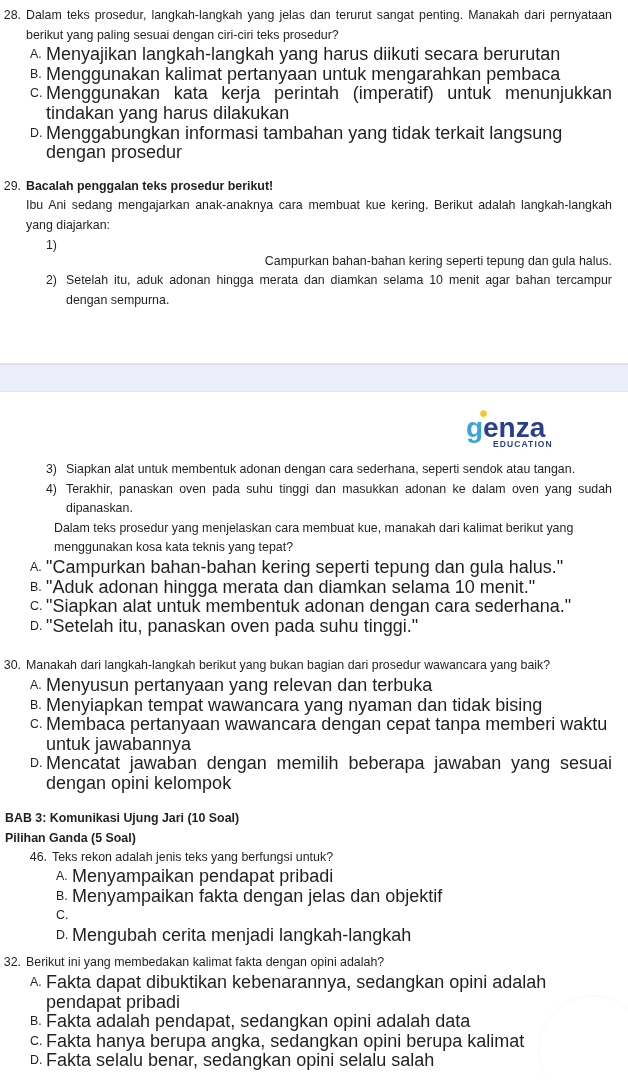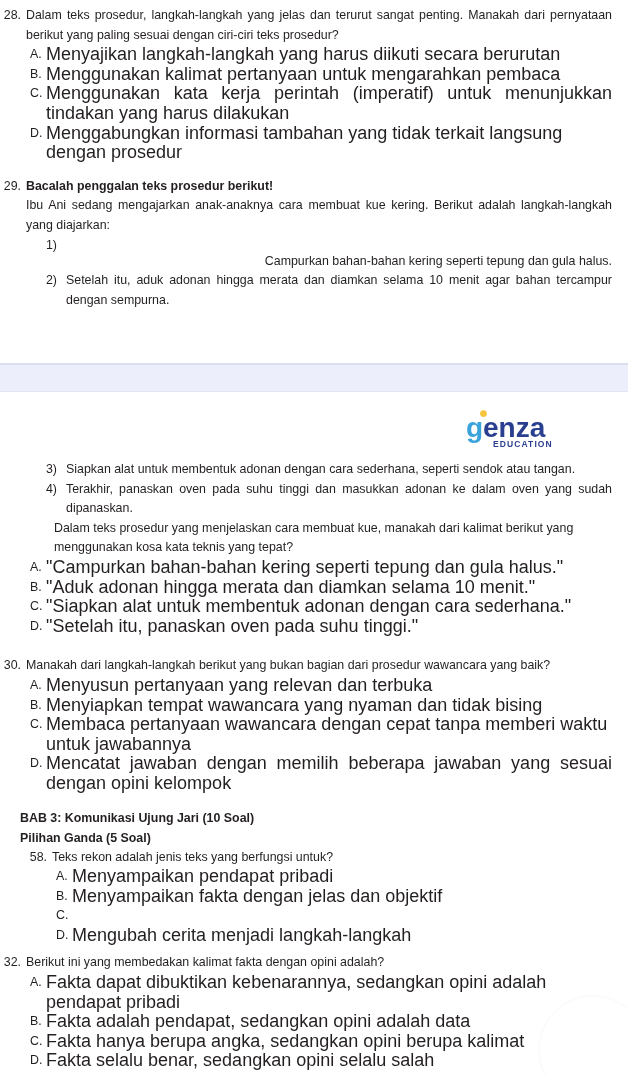--- a/index.html
+++ b/index.html
@@ -122,21 +122,21 @@
 
   
   .qrow.deep .qnum { width: 52px; min-width: 52px; }
   .orow.deep .oletter { padding-left: 56px; width: 72px; min-width: 72px; }
 
   
   .bab {
     font-size: 12.4px;
     line-height: 20px;
     font-weight: bold;
-    padding-left: 20px;
+    padding-left: 5px;
   }
 
   
   .logo-wrap {
     display: flex;
     justify-content: flex-end;
     padding: 18px 66px 10px 0;
   }
   .logo {
     position: relative;
@@ -285,21 +285,21 @@
 
     <div class="spacer-md"></div>
 
     <div>
       <div class="bab">BAB 3: Komunikasi Ujung Jari (10 Soal)</div>
       <div class="bab">Pilihan Ganda (5 Soal)</div>
     </div>
 
     <div class="qblock">
       <div class="qrow deep">
-        <div class="qnum">58.</div>
+        <div class="qnum">46.</div>
         <div class="qtext nojust">Teks rekon adalah jenis teks yang berfungsi untuk?</div>
       </div>
       <div class="orow deep">
         <div class="oletter">A.</div>
         <div class="otext nojust">Menyampaikan pendapat pribadi</div>
       </div>
       <div class="orow deep">
         <div class="oletter">B.</div>
         <div class="otext nojust">Menyampaikan fakta dengan jelas dan objektif</div>
       </div>

